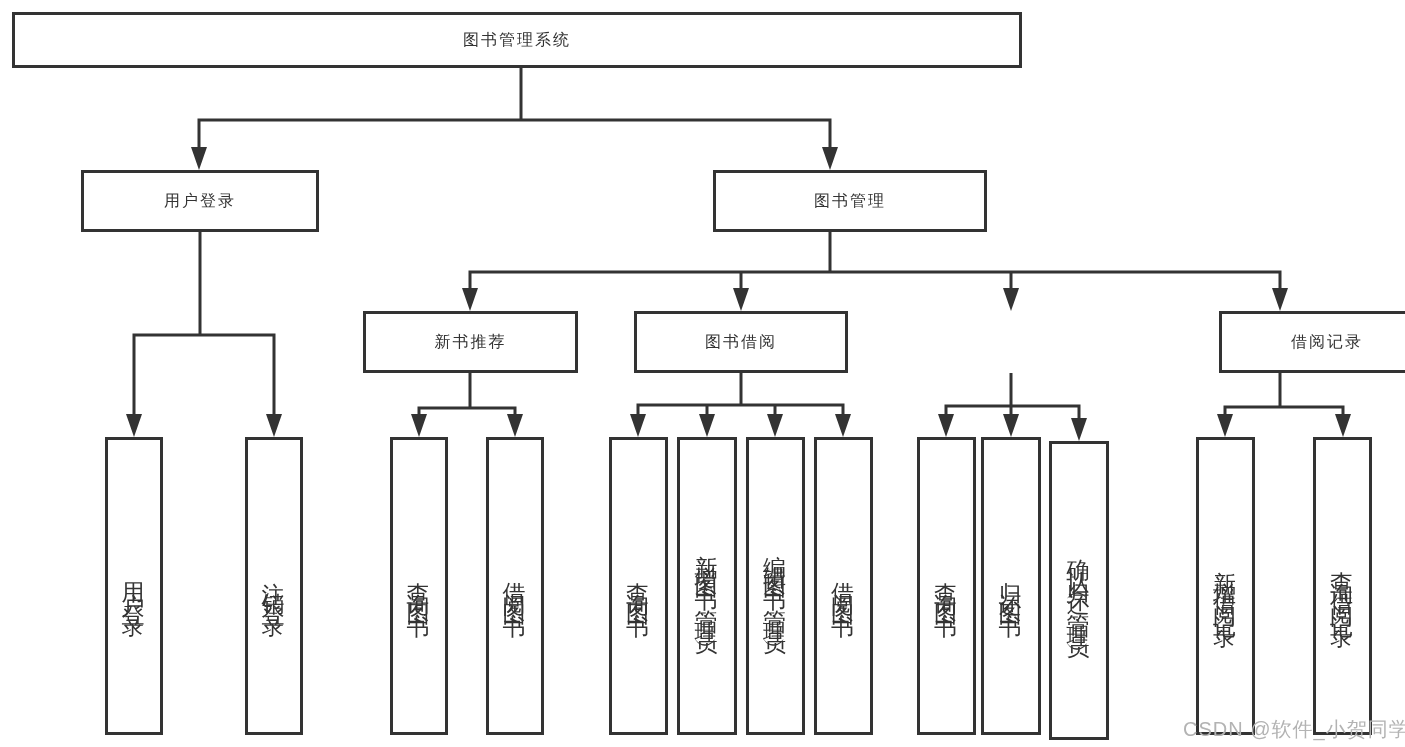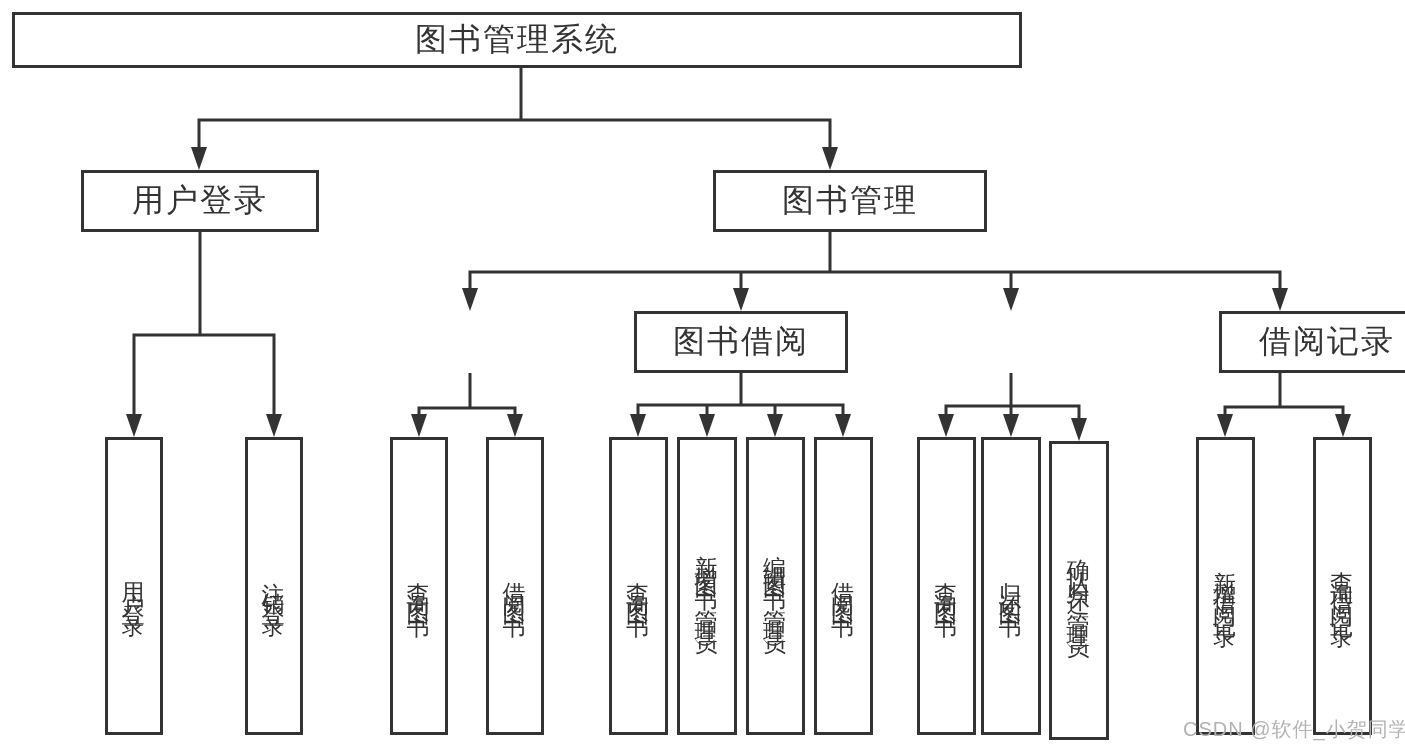--- a/index.html
+++ b/index.html
@@ -18,21 +18,21 @@
     z-index: 1;
   }
   .box {
     position: absolute;
     box-sizing: border-box;
     background: #ffffff;
     border: 3px solid #333333;
     display: flex;
     align-items: center;
     justify-content: center;
-    font-size: 32px;
+    font-size: 16px;
     color: #333333;
     letter-spacing: 2px;
     z-index: 2;
   }
   .root   { left: 12px;  top: 12px;  width: 1010px; height: 56px; }
   .branch { top: 170px;  height: 62px; }
   .module { top: 311px;  height: 62px; }
   .leaf {
     position: absolute;
     top: 437px;
@@ -117,20 +117,21 @@
       <polygon points="1217,414 1233,414 1225,437"></polygon>
       <polygon points="1335,414 1351,414 1343,437"></polygon>
     </g>
   </svg>
 
   <div class="box root">图书管理系统</div>
 
   <div class="box branch" style="left:81px; width:238px;">用户登录</div>
   <div class="box branch" style="left:713px; width:274px;">图书管理</div>
 
+  <div class="box module" style="left:363px;  width:215px;">新书推荐</div>
   <div class="box module" style="left:634px;  width:214px;">图书借阅</div>
   <div class="box module" style="left:1172px; width:216px;margin-left:47px;">借阅记录</div>
 
   <div class="leaf" style="left:105px;  width:58px;">用户登录</div>
   <div class="leaf" style="left:245px;  width:58px;">注销登录</div>
 
   <div class="leaf" style="left:390px;  width:58px;">查询图书</div>
   <div class="leaf" style="left:486px;  width:58px;">借阅图书</div>
 
   <div class="leaf" style="left:609px;  width:59px;">查询图书</div>

